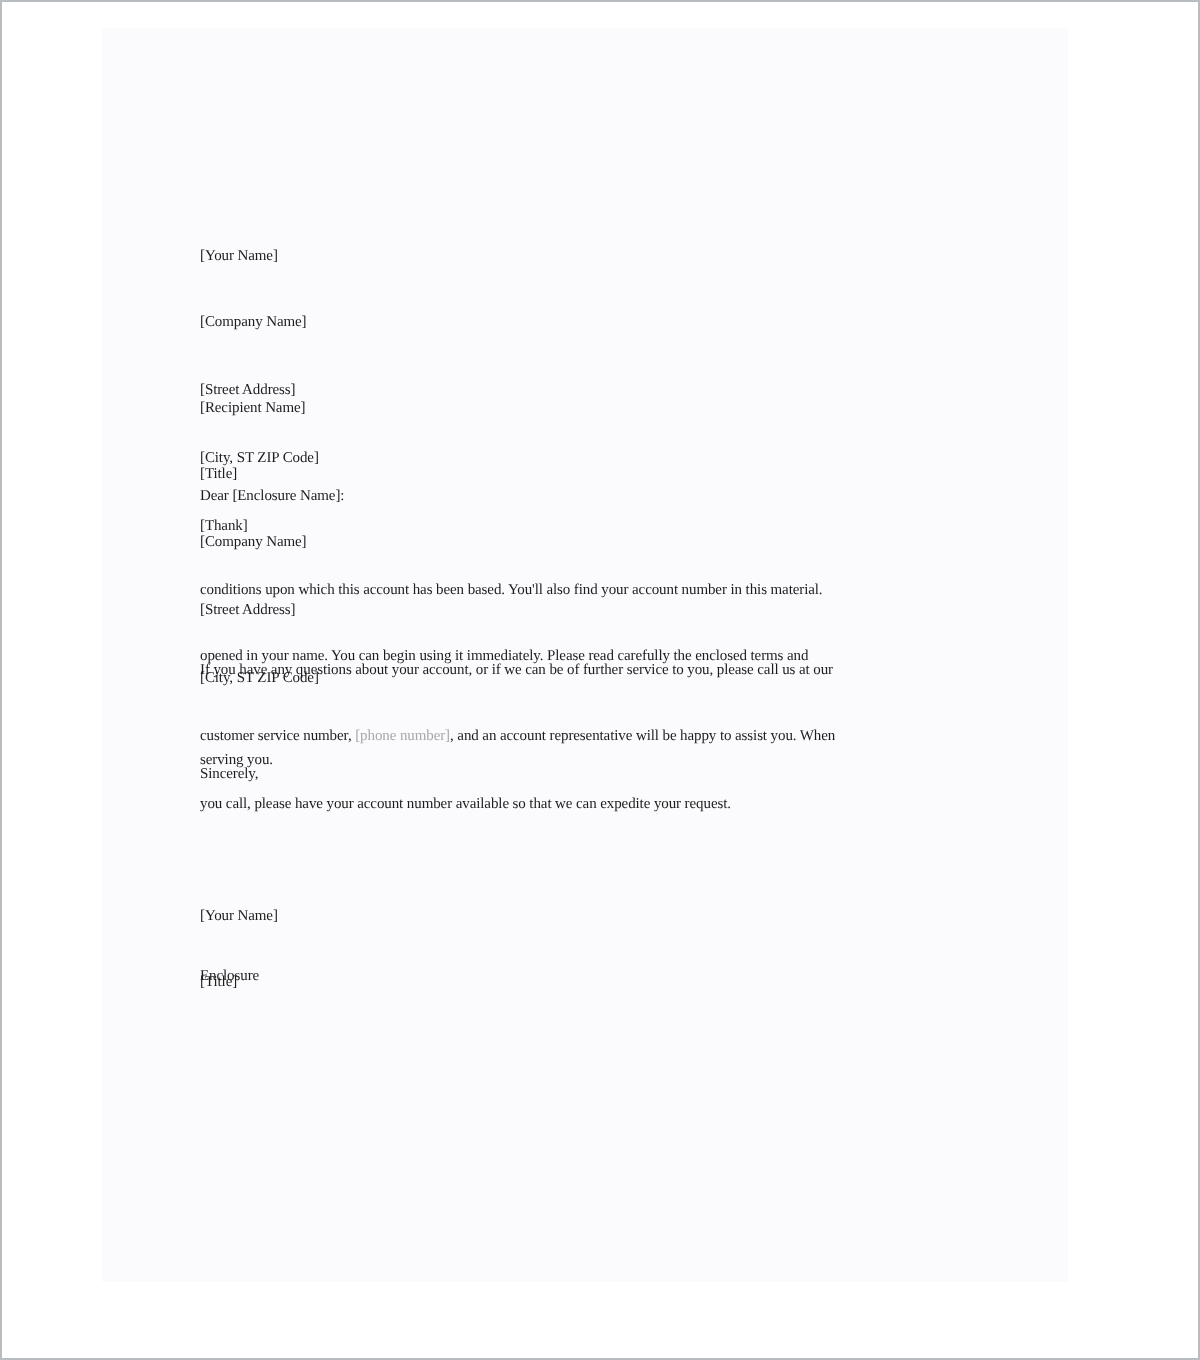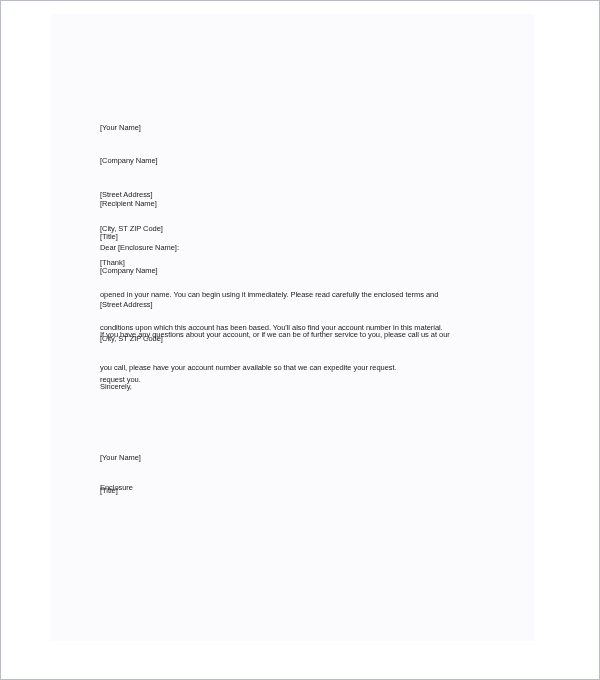--- a/index.html
+++ b/index.html
@@ -23,20 +23,21 @@
   }
   .block {
     position: absolute;
     left: 99px;
     font-size: 7.5px;
     line-height: 11.3px;
     font-weight: 400;
     color: #1d1d1d;
     letter-spacing: -0.05px;
     white-space: pre;
+    font-family: Liberation Serif, serif;
   }
   .b-sender    { top: 98px; }
   .b-recipient { top: 174px; }
   .b-salutation{ top: 241px; }
   .b-p1        { top: 265px; }
   .b-p2        { top: 305px; }
   .b-p3        { top: 350px; }
   .b-closing   { top: 380px; }
   .b-signature { top: 428px; }
   .b-enclosure { top: 481px; }
@@ -60,31 +61,32 @@
   <div class="line">[Recipient Name]</div>
   <div class="line">[Title]</div>
   <div class="line">[Company Name]</div>
   <div class="line">[Street Address]</div>
   <div class="line">[City, ST ZIP Code]</div>
 </div>
 
 <div class="block b-salutation">Dear [Enclosure Name]:</div>
 
 <div class="block b-p1">
+  <div class="line">conditions upon which this account has been based. You'll also find your account number in this material.</div>
   <div class="line">opened in your name. You can begin using it immediately. Please read carefully the enclosed terms and</div>
-  <div class="line">conditions upon which this account has been based. You'll also find your account number in this material.</div>
 </div>
 
 <div class="block b-p2">
   <div class="line">If you have any questions about your account, or if we can be of further service to you, please call us at our</div>
+  <div class="line"><span>customer service number, </span><span class="ph-gray">[phone number]</span><span>, and an account representative will be happy to assist you. When</span></div>
   <div class="line">you call, please have your account number available so that we can expedite your request.</div>
 </div>
 
 <div class="block b-p3">
-  <div class="line">request you.</div>
+  <div class="line">serving you.</div>
 </div>
 
 <div class="block b-closing">Sincerely,</div>
 
 <div class="block b-signature">
   <div class="line">[Your Name]</div>
   <div class="line">[Title]</div>
 </div>
 
 <div class="block b-enclosure">Enclosure</div>

